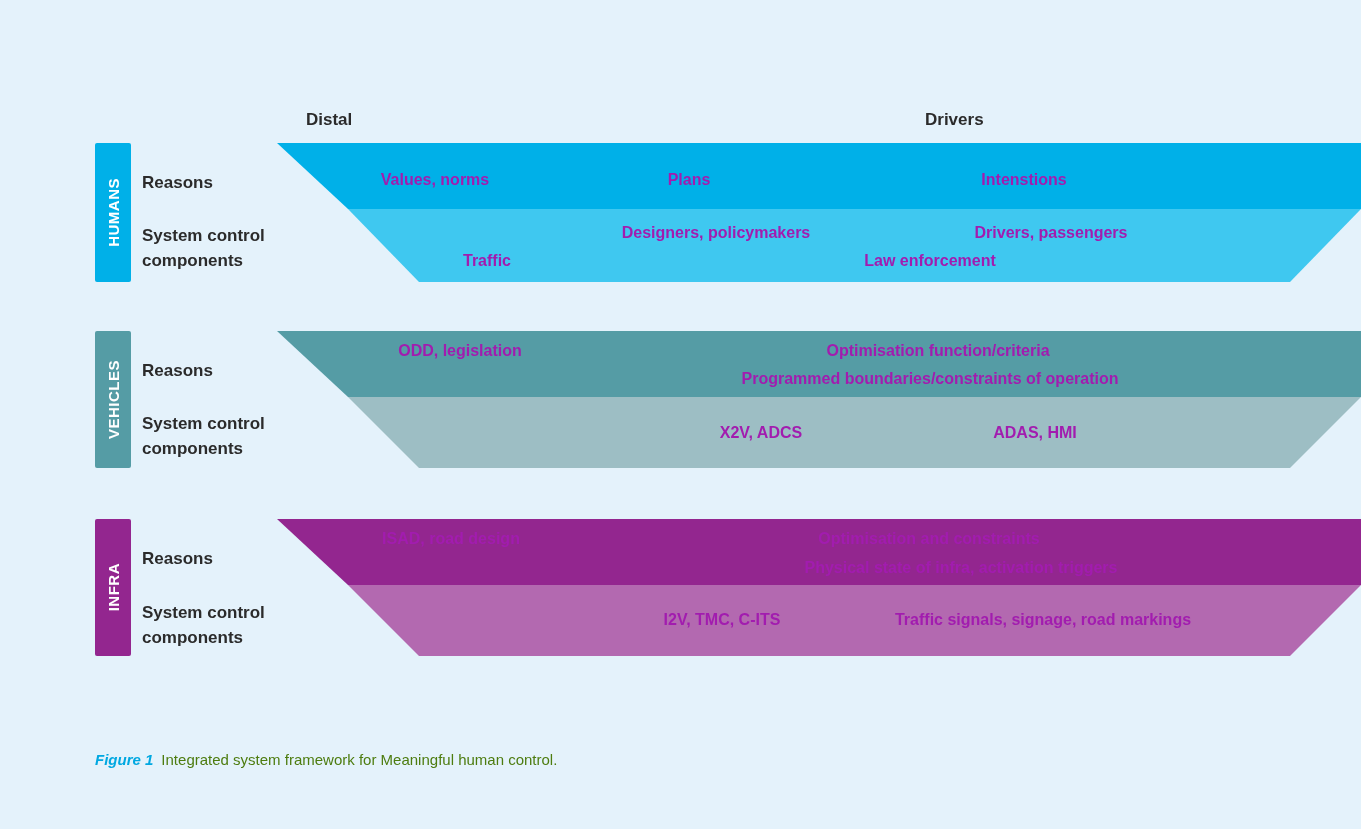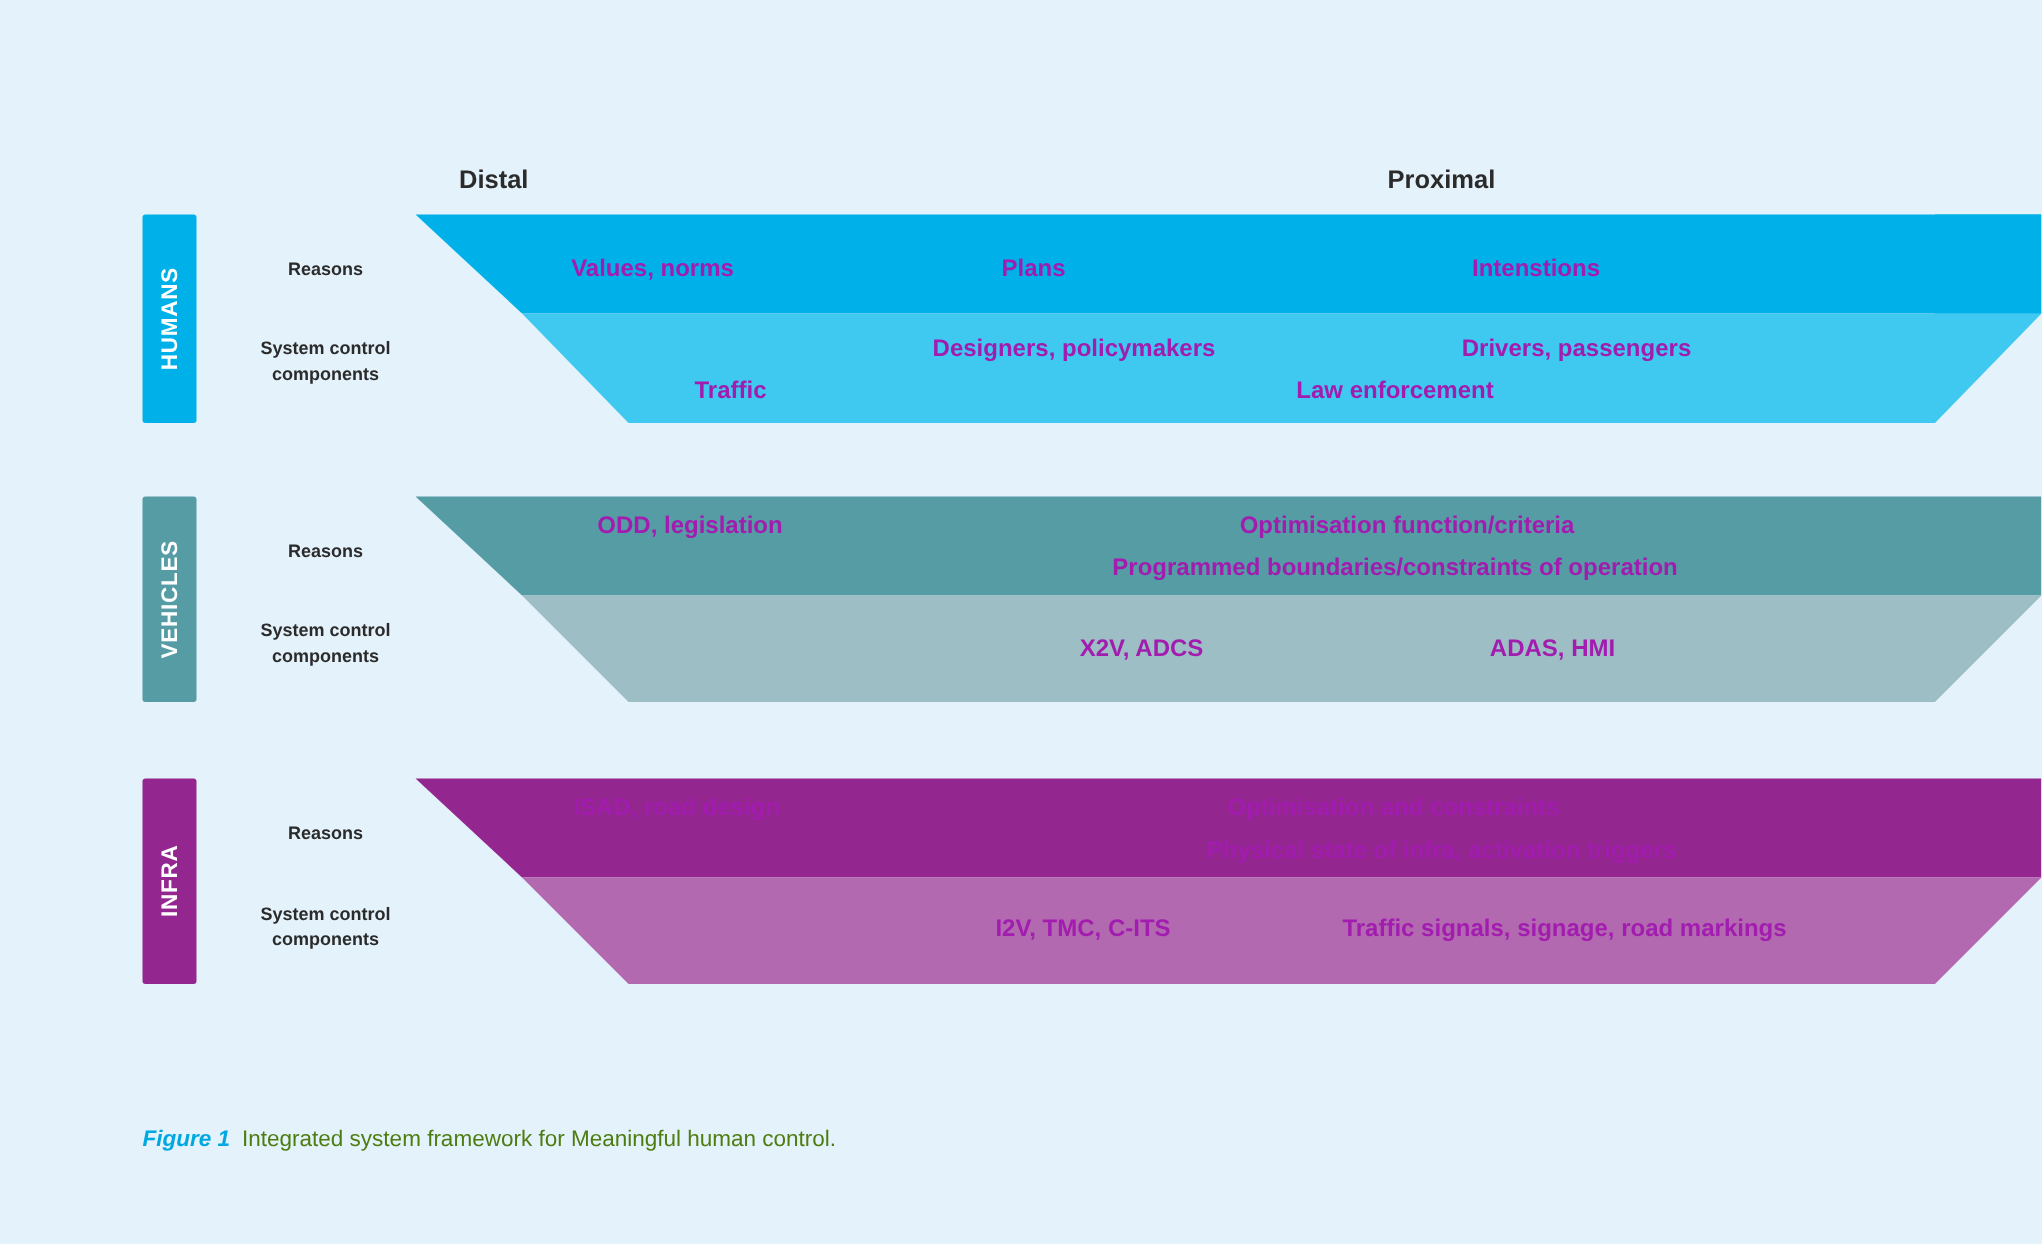--- a/index.html
+++ b/index.html
@@ -58,25 +58,24 @@
     writing-mode: vertical-rl;
     transform: rotate(180deg);
     white-space: nowrap;
   }
 
   
   .row-label {
     position: absolute;
     left: 142px;
     width: 150px;
-    font-size: 12px;
+    font-size: 17px;
     font-weight: bold;
     color: #2b2b2b;
     line-height: 1.45;
-    text-align: center;
   }
 
   
   .shape {
     position: absolute;
     left: 0;
     top: 0;
     width: 1361px;
   }
   .shape svg {
@@ -109,21 +108,21 @@
   #caption .cap-text {
     color: #4d7c0f;
   }
 </style>
 </head>
 <body>
 
 <div id="figure">
 
   <div class="axis-label" id="axis-distal">Distal</div>
-  <div class="axis-label" id="axis-proximal">Proximal</div>
+  <div class="axis-label" id="axis-proximal">Drivers</div>
 
   <div class="band" id="band-humans">
 
     <div class="shape">
       <svg width="1361" height="829" viewBox="0 0 1361 829" style="position:absolute;left:0;top:0;pointer-events:none;">
 
         <polygon points="277,143 1361,143 1361,209 348,209" fill="#00b0e8"></polygon>
 
         <polygon points="348,209 1361,209 1290,282 419,282" fill="#3fc8f0"></polygon>
 

